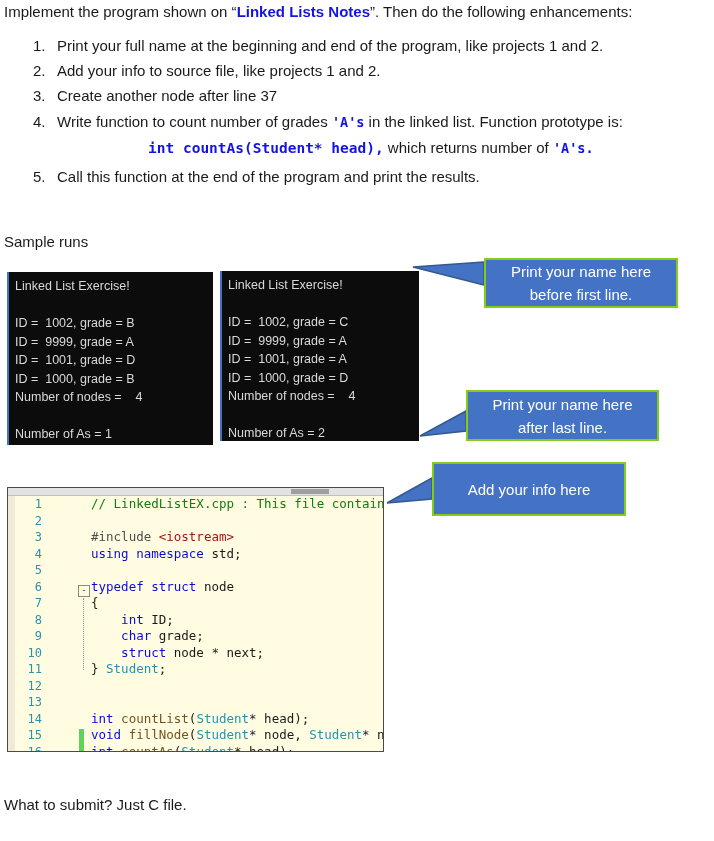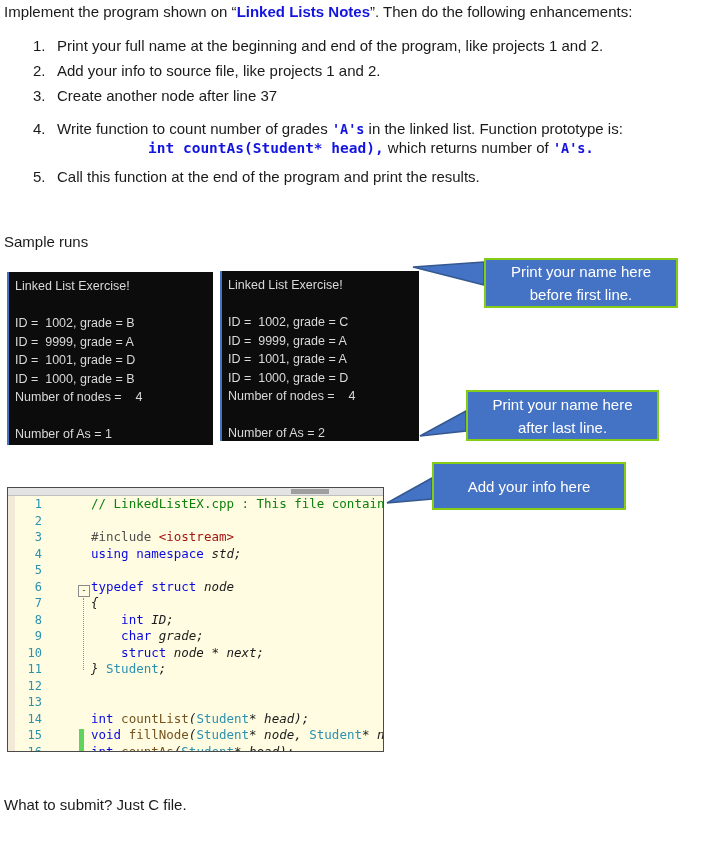--- a/index.html
+++ b/index.html
@@ -26,21 +26,21 @@
           font-family:"DejaVu Sans Mono",monospace;font-size:12.5px;}
   #ed-scroll{position:absolute;left:0;top:0;width:100%;height:7px;background:#e3e3e3;border-bottom:1px solid #c0c0c0;}
   #ed-thumb{position:absolute;left:283px;top:1px;width:38px;height:5px;background:#9f9f9f;}
   #ed-margin{position:absolute;left:0;top:8px;width:7px;bottom:0;background:#f2e9d6;}
   #ed-code{position:absolute;left:0;top:8px;width:100%;}
   .ed-row{display:flex;height:16.5px;line-height:16.5px;white-space:pre;}
   .ed-num{width:48px;text-align:right;padding-right:14px;color:#2B91AF;box-sizing:border-box;
           font-size:12px;flex:none;}
   .ed-src{padding-left:35px;}
   .sg-kw{color:#0a0adf;} .sg-type{color:#2B91AF;} .sg-fn{color:#74531f;}
-  .sg-comment{color:#0d800d;} .sg-str{color:#A31515;} .sg-pre{color:#4f4f4f;} .sg-plain{color:#1b1b1b;font-style:italic;}
+  .sg-comment{color:#0d800d;} .sg-str{color:#A31515;} .sg-pre{color:#4f4f4f;} .sg-plain{color:#1b1b1b;}
   #fold-box{position:absolute;left:70px;top:97px;width:10px;height:10px;border:1px solid #8a8a8a;
             background:#fffce1;font-size:9px;line-height:8px;text-align:center;color:#333;}
   #fold-line{position:absolute;left:75px;top:110px;height:72px;border-left:1px dotted #8f8f8f;}
   #change-bar{position:absolute;left:71px;top:241px;width:5px;height:26px;background:#5fd35f;}
   #tails{position:absolute;left:0;top:0;pointer-events:none;}
 </style>
 </head>
 <body>
 
 <div id="page">
@@ -51,21 +51,21 @@
 
   <div class="list-row" style="top:37px;">
     <span class="list-num">1.</span><span>Print your full name at the beginning and end of the program, like projects 1 and 2.</span>
   </div>
   <div class="list-row" style="top:62px;">
     <span class="list-num">2.</span><span>Add your info to source file, like projects 1 and 2.</span>
   </div>
   <div class="list-row" style="top:87px;">
     <span class="list-num">3.</span><span>Create another node after line 37</span>
   </div>
-  <div class="list-row" style="top:120px;">
+  <div class="list-row" style="top:113px;">
     <span class="list-num">4.</span><span>Write function to count number of grades </span><span class="code-inline">'A's</span><span> in the linked list. Function prototype is:</span>
   </div>
   <div class="abs" style="left:113px;top:139px;font-size:15px;">
     <span class="code-inline" style="font-size:14.5px;margin-left:35px;">int countAs(Student* head),</span><span>  which returns number of </span><span class="code-inline">'A's.</span>
   </div>
   <div class="list-row" style="top:168px;">
     <span class="list-num">5.</span><span>Call this function at the end of the program and print the results.</span>
   </div>
 
   <div class="abs body-text" style="left:4px;top:233px;">Sample runs</div>
@@ -80,21 +80,21 @@
   </svg>
 
   <div class="callout" style="left:484px;top:258px;width:194px;height:50px;">
     <div>Print your name here</div>
     <div>before first line.</div>
   </div>
   <div class="callout" style="left:466px;top:390px;width:193px;height:51px;">
     <div>Print your name here</div>
     <div>after last line.</div>
   </div>
-  <div class="callout" style="left:432px;top:462px;width:194px;height:48px;">
+  <div class="callout" style="left:432px;top:462px;width:194px;height:54px;">
     <div>Add your info here</div>
   </div>
 
   <div id="editor">
     <div id="ed-scroll">
       <div id="ed-thumb"></div>
     </div>
     <div id="ed-margin"></div>
     <div id="ed-code">
         <div class="ed-row"><span class="ed-num">1</span><span class="ed-src"><span class="sg-comment">// LinkedListEX.cpp : This file contains t</span></span></div>

